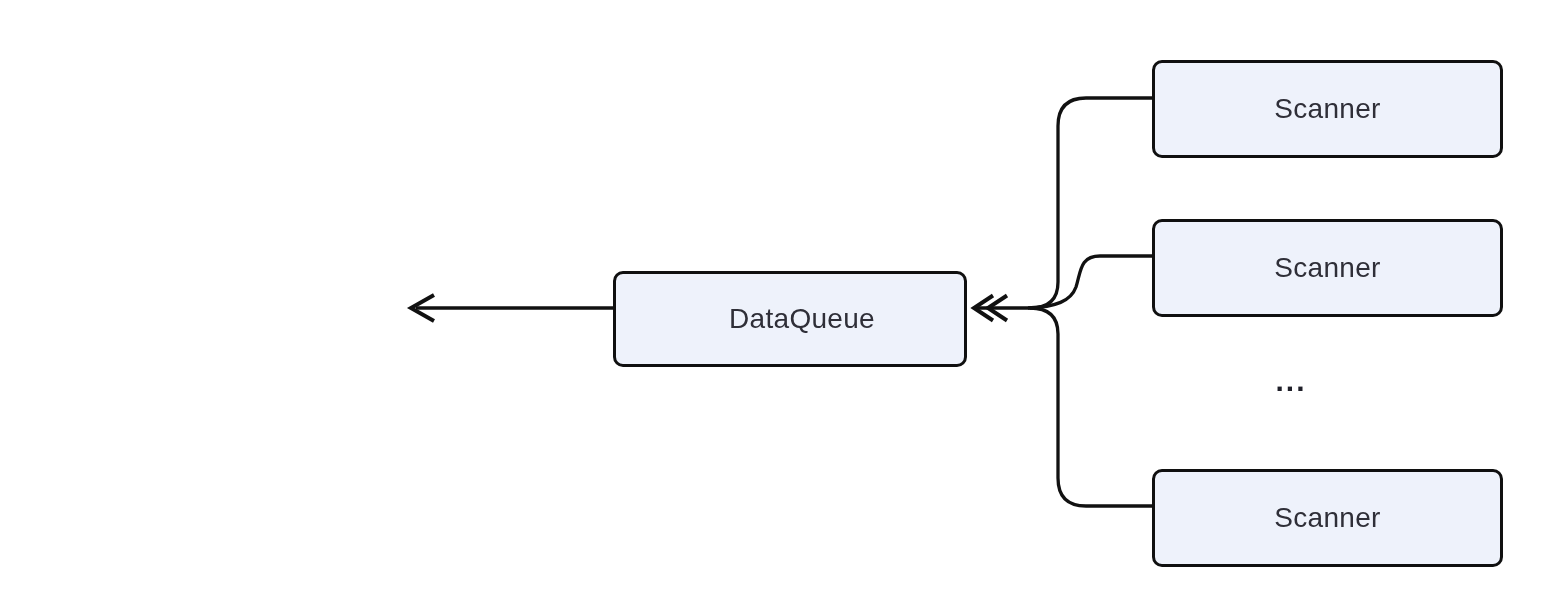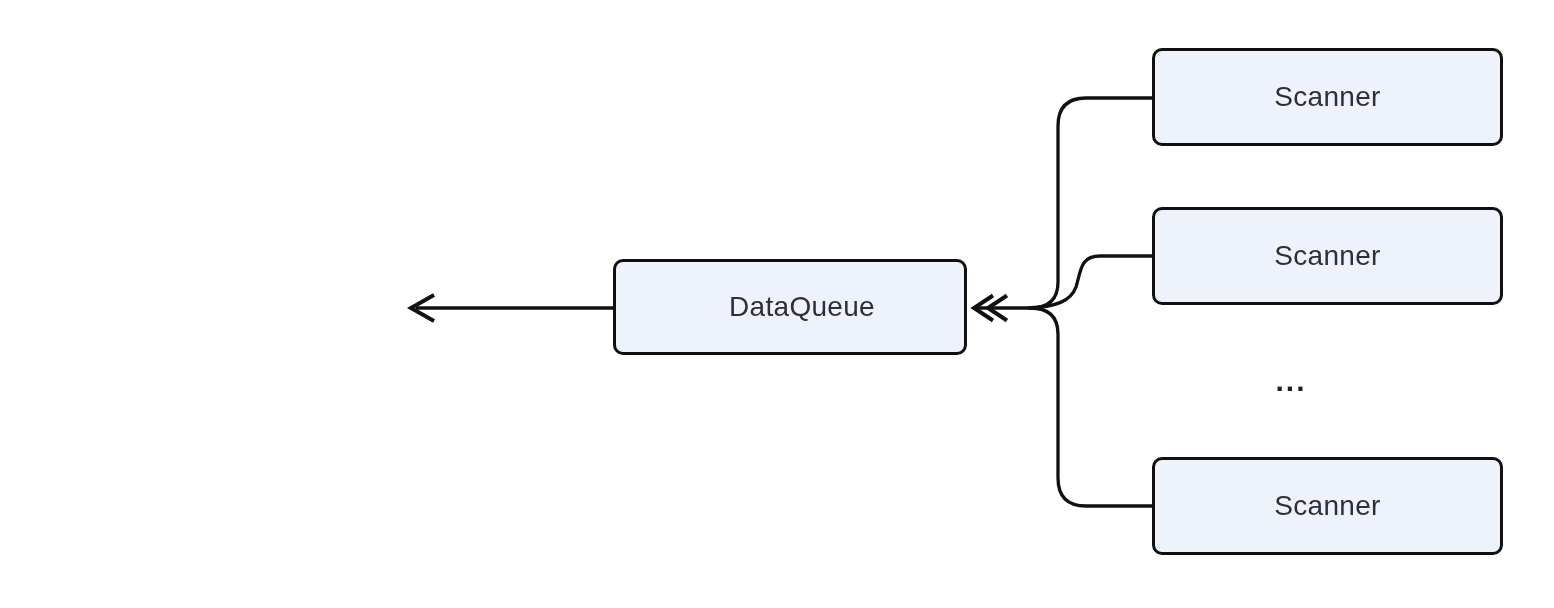--- a/index.html
+++ b/index.html
@@ -27,20 +27,21 @@
     box-sizing: border-box;
     background: #eef2fb;
     border: 3px solid #101010;
     border-radius: 10px;
     display: flex;
     align-items: center;
     justify-content: center;
     font-size: 28px;
     color: #2f2f38;
     letter-spacing: 0.3px;
+    margin-top: 12px;
   }
   .node-scanoperator { left: 50px;   top: 258px; width: 352px; height: 98px; }
   .node-dataqueue    { left: 613px;  top: 259px; width: 354px; height: 96px; padding-left: 24px; }
   .node-scanner-1    { left: 1152px; top: 48px;  width: 351px; height: 98px; }
   .node-scanner-2    { left: 1152px; top: 207px; width: 351px; height: 98px; }
   .node-scanner-3    { left: 1152px; top: 457px; width: 351px; height: 98px; }
   .ellipsis-label {
     position: absolute;
     left: 1256px;
     top: 360px;

